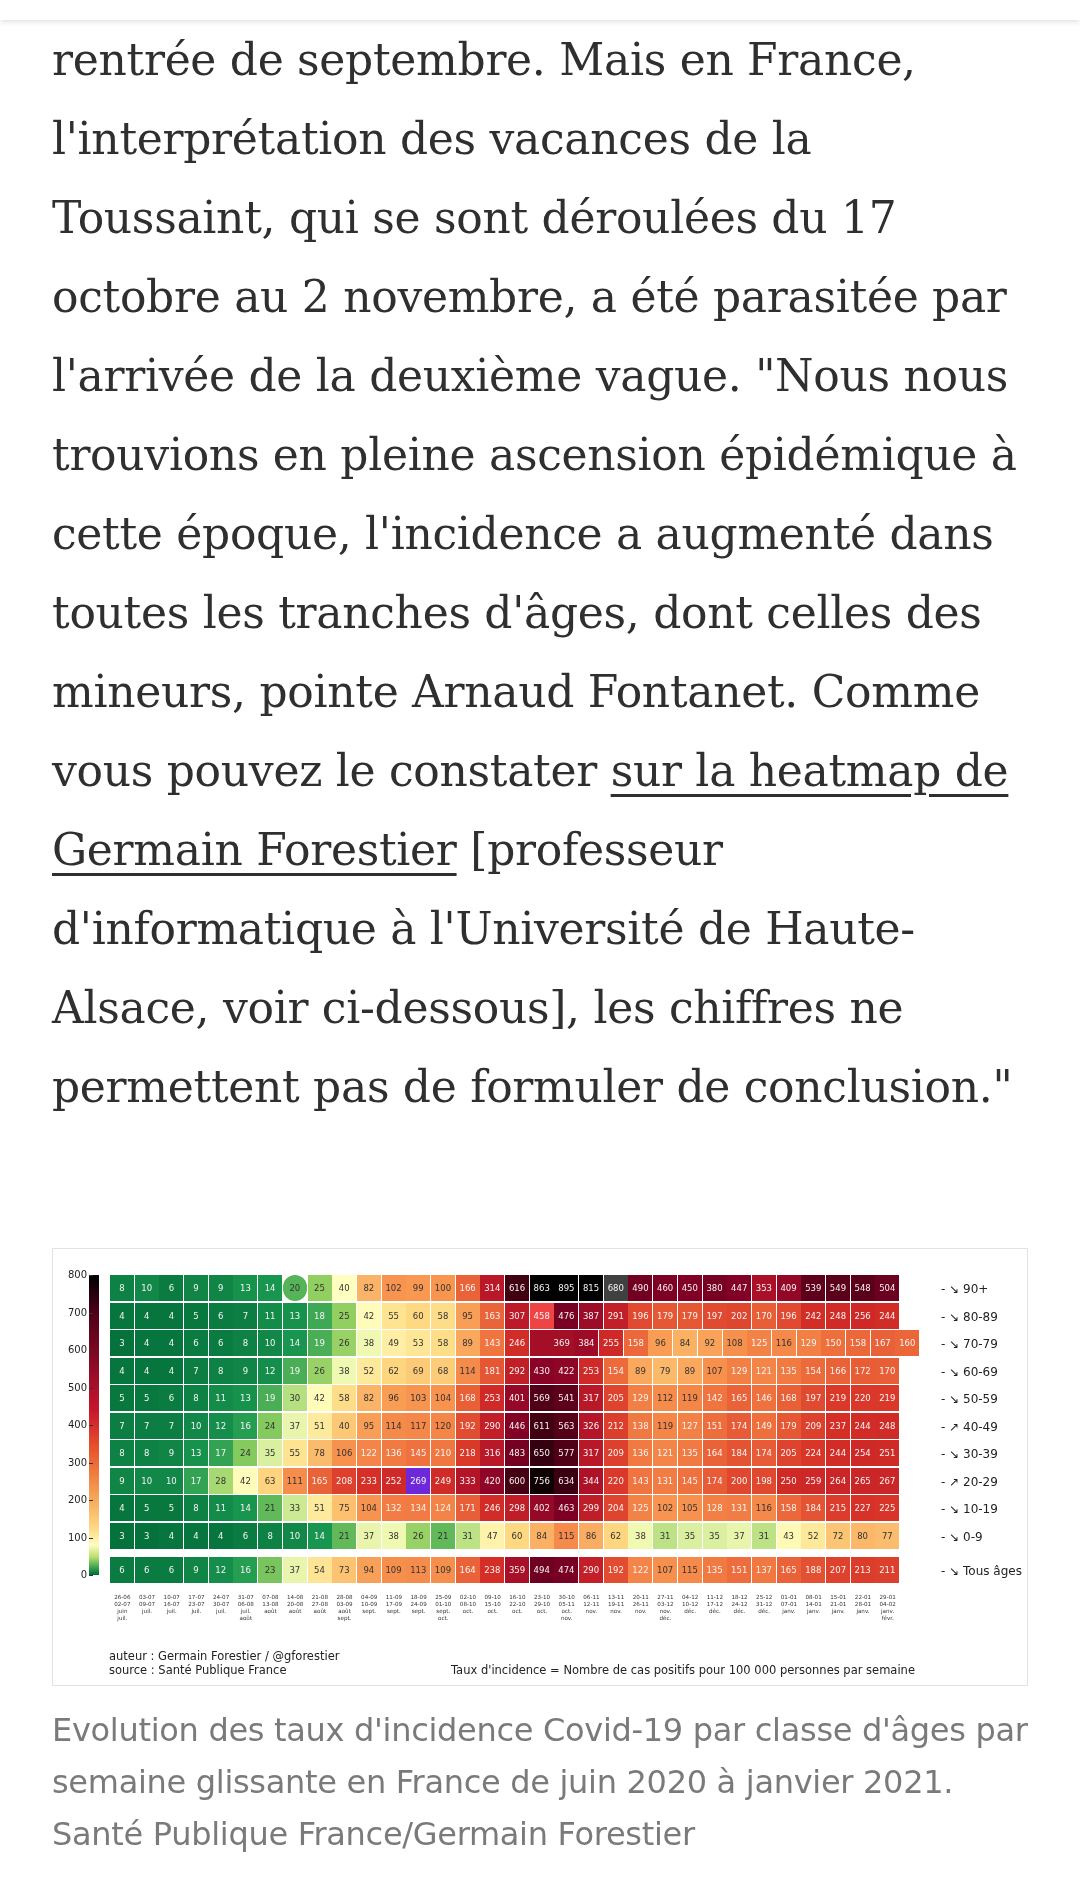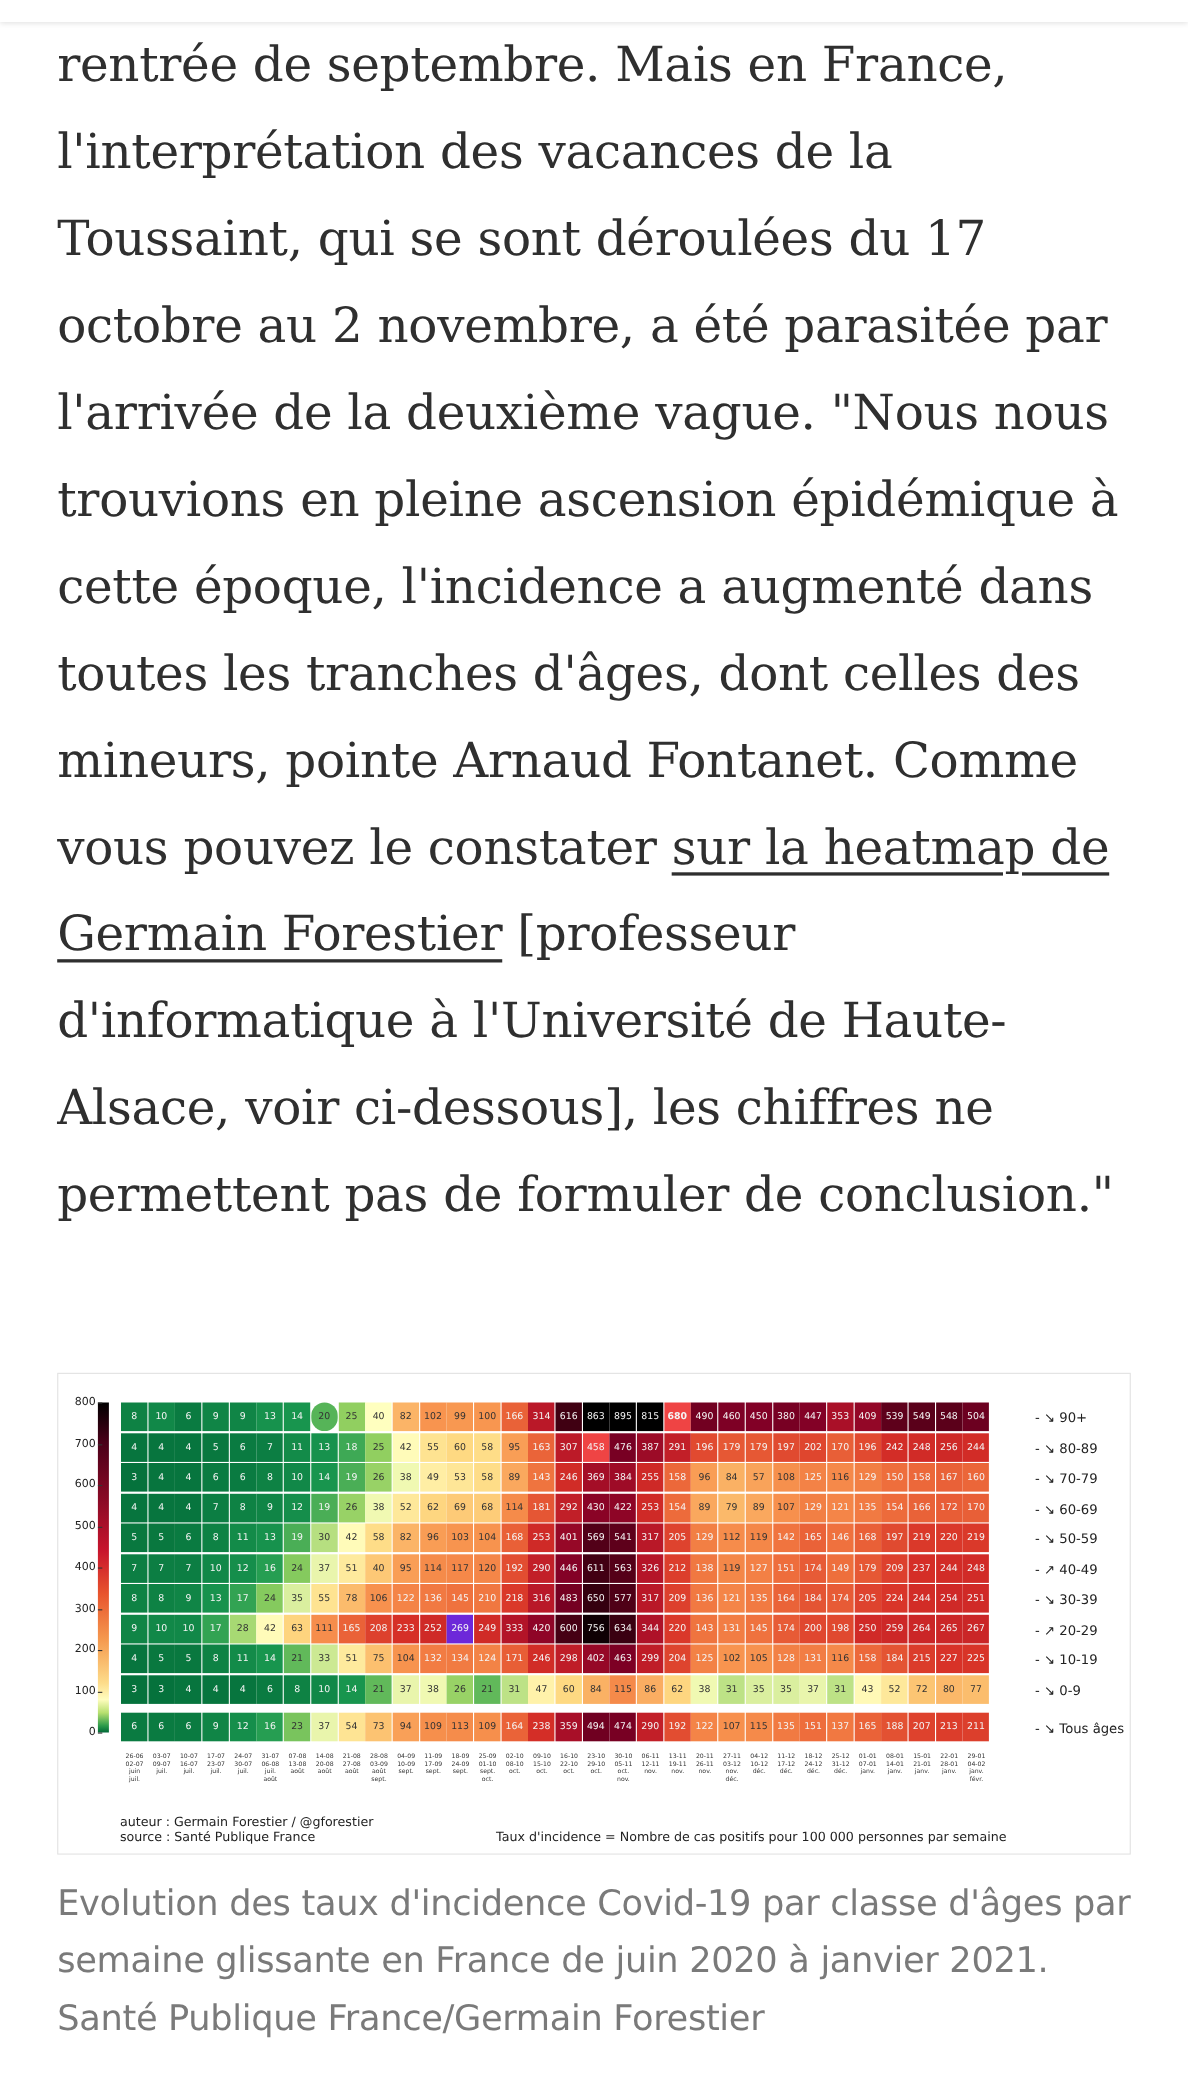--- a/index.html
+++ b/index.html
@@ -60,21 +60,21 @@
         <div class="cell" style="background: rgb(251, 180, 103); color: rgb(51, 51, 51);">82</div>
         <div class="cell" style="background: rgb(248, 148, 79); color: rgb(51, 51, 51);">102</div>
         <div class="cell" style="background: rgb(248, 152, 81); color: rgb(51, 51, 51);">99</div>
         <div class="cell" style="background: rgb(248, 150, 80); color: rgb(51, 51, 51);">100</div>
         <div class="cell" style="background: rgb(233, 98, 56); color: rgb(244, 244, 244);">166</div>
         <div class="cell" style="background: rgb(186, 24, 40); color: rgb(244, 244, 244);">314</div>
         <div class="cell" style="background: rgb(64, 0, 18); color: rgb(244, 244, 244);">616</div>
         <div class="cell" style="background: rgb(0, 0, 0); color: rgb(244, 244, 244);">863</div>
         <div class="cell" style="background: rgb(0, 0, 0); color: rgb(244, 244, 244);">895</div>
         <div class="cell" style="background: rgb(0, 0, 0); color: rgb(244, 244, 244);">815</div>
-        <div class="cell" style="background: #ef4444; color: rgb(244, 244, 244); font-weight: bold;">680</div>
+        <div class="cell" style="background: #404040; color: rgb(244, 244, 244);">680</div>
         <div class="cell" style="background: rgb(114, 0, 33); color: rgb(244, 244, 244);">490</div>
         <div class="cell" style="background: rgb(126, 0, 37); color: rgb(244, 244, 244);">460</div>
         <div class="cell" style="background: rgb(130, 0, 38); color: rgb(244, 244, 244);">450</div>
         <div class="cell" style="background: rgb(120, 0, 35); color: rgb(244, 244, 244);">380</div>
         <div class="cell" style="background: rgb(131, 1, 38); color: rgb(244, 244, 244);">447</div>
         <div class="cell" style="background: rgb(170, 16, 40); color: rgb(244, 244, 244);">353</div>
         <div class="cell" style="background: rgb(147, 7, 39); color: rgb(244, 244, 244);">409</div>
         <div class="cell" style="background: rgb(94, 0, 27); color: rgb(244, 244, 244);">539</div>
         <div class="cell" style="background: rgb(90, 0, 26); color: rgb(244, 244, 244);">549</div>
         <div class="cell" style="background: rgb(91, 0, 26); color: rgb(244, 244, 244);">548</div>
@@ -125,27 +125,27 @@
         <div class="cell" style="background: rgb(24, 149, 78); color: rgb(244, 244, 244);">14</div>
         <div class="cell" style="background: rgb(74, 174, 86); color: rgb(244, 244, 244);">19</div>
         <div class="cell" style="background: rgb(152, 210, 102); color: rgb(51, 51, 51);">26</div>
         <div class="cell" style="background: rgb(240, 249, 178); color: rgb(51, 51, 51);">38</div>
         <div class="cell" style="background: rgb(255, 238, 164); color: rgb(51, 51, 51);">49</div>
         <div class="cell" style="background: rgb(254, 230, 151); color: rgb(51, 51, 51);">53</div>
         <div class="cell" style="background: rgb(254, 221, 136); color: rgb(51, 51, 51);">58</div>
         <div class="cell" style="background: rgb(250, 168, 94); color: rgb(51, 51, 51);">89</div>
         <div class="cell" style="background: rgb(239, 116, 63); color: rgb(244, 244, 244);">143</div>
         <div class="cell" style="background: rgb(209, 44, 39); color: rgb(244, 244, 244);">246</div>
-        <div class="cell" style="background: rgb(164, 14, 39); color: rgb(244, 244, 244);">369</div>
+        <div class="cell" style="background: rgb(164, 14, 39); color: rgb(244, 244, 244); padding-left: 20px;">369</div>
         <div class="cell" style="background: rgb(158, 11, 39); color: rgb(244, 244, 244);">384</div>
         <div class="cell" style="background: rgb(206, 41, 39); color: rgb(244, 244, 244);">255</div>
         <div class="cell" style="background: rgb(236, 104, 58); color: rgb(244, 244, 244);">158</div>
         <div class="cell" style="background: rgb(249, 157, 85); color: rgb(51, 51, 51);">96</div>
         <div class="cell" style="background: rgb(250, 177, 100); color: rgb(51, 51, 51);">84</div>
-        <div class="cell" style="background: rgb(249, 163, 90); color: rgb(51, 51, 51);">57</div>
+        <div class="cell" style="background: rgb(249, 163, 90); color: rgb(51, 51, 51);">92</div>
         <div class="cell" style="background: rgb(246, 144, 77); color: rgb(51, 51, 51);">108</div>
         <div class="cell" style="background: rgb(243, 130, 70); color: rgb(244, 244, 244);">125</div>
         <div class="cell" style="background: rgb(245, 137, 74); color: rgb(51, 51, 51);">116</div>
         <div class="cell" style="background: rgb(242, 127, 68); color: rgb(244, 244, 244);">129</div>
         <div class="cell" style="background: rgb(238, 110, 60); color: rgb(244, 244, 244);">150</div>
         <div class="cell" style="background: rgb(236, 104, 58); color: rgb(244, 244, 244);">158</div>
         <div class="cell" style="background: rgb(233, 97, 56); color: rgb(244, 244, 244);">167</div>
         <div class="cell" style="background: rgb(235, 102, 57); color: rgb(244, 244, 244);">160</div>
       </div>
       <div class="hrow">

